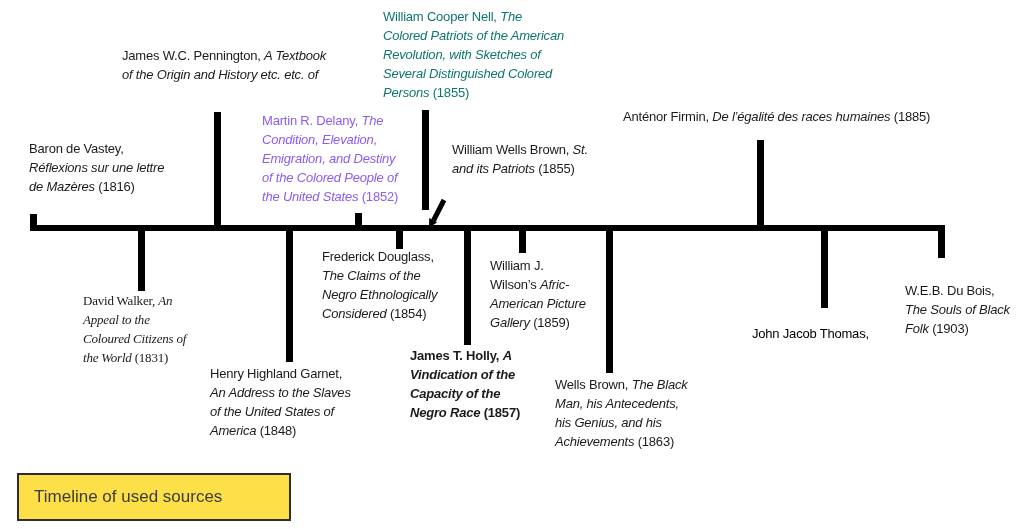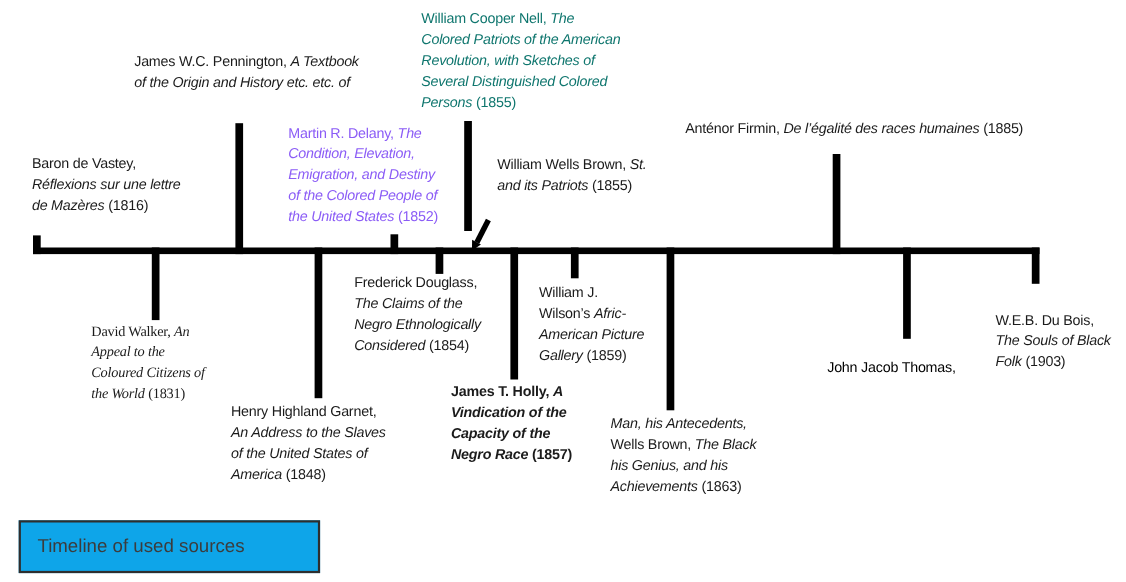--- a/index.html
+++ b/index.html
@@ -11,21 +11,21 @@
   .tl-label{
     position:absolute;font-size:13px;line-height:19px;color:#1b1b1b;
     letter-spacing:-0.2px;
   }
   .tl-line{white-space:nowrap;}
   .it{font-style:italic;}
   .caption-box{
     position:absolute;left:17px;top:473px;width:274px;height:48px;
     border:2px solid #2e2e2e;box-sizing:border-box;
     display:flex;align-items:center;padding-left:15px;
-    font-size:17px;color:#3c3c3c;background:#0ea5e9;
+    font-size:17px;color:#3c3c3c;background:#fde047;
   }
   #arrow-svg{position:absolute;left:0;top:0;pointer-events:none;}
 </style>
 </head>
 <body>
 
 <div id="stage">
   <div class="caption-box">
     <span>Timeline of used sources</span>
   </div>
@@ -91,22 +91,22 @@
     </div>
     <div class="tick" style="left: 519px; top: 225px; width: 7px; height: 28px; background: rgb(0, 0, 0);"></div>
     <div class="tl-label" style="left: 490px; top: 256px; color: rgb(27, 27, 27);">
       <div class="tl-line"><span>William J.</span></div>
       <div class="tl-line"><span>Wilson’s </span><span class="it">Afric-</span></div>
       <div class="tl-line"><span class="it">American Picture</span></div>
       <div class="tl-line"><span class="it">Gallery</span><span> (1859)</span></div>
     </div>
     <div class="tick" style="left: 606px; top: 225px; width: 7px; height: 148px; background: rgb(0, 0, 0);"></div>
     <div class="tl-label" style="left: 555px; top: 375px; color: rgb(27, 27, 27);">
+      <div class="tl-line"><span>Wells Brown, </span><span class="it">The Black</span></div>
       <div class="tl-line"><span class="it">Man, his Antecedents,</span></div>
-      <div class="tl-line"><span>Wells Brown, </span><span class="it">The Black</span></div>
       <div class="tl-line"><span class="it">his Genius, and his</span></div>
       <div class="tl-line"><span class="it">Achievements</span><span> (1863)</span></div>
     </div>
     <div class="tick" style="left: 757px; top: 140px; width: 7px; height: 91px; background: rgb(0, 0, 0);"></div>
     <div class="tl-label" style="left: 623px; top: 107px; color: rgb(27, 27, 27);">
       <div class="tl-line"><span>Anténor Firmin, </span><span class="it">De l’égalité des races humaines</span><span> (1885)</span></div>
     </div>
     <div class="tick" style="left: 821px; top: 225px; width: 7px; height: 83px; background: rgb(0, 0, 0);"></div>
     <div class="tl-label" style="left: 752px; top: 324px; color: #000000;">
       <div class="tl-line"><span>John Jacob Thomas,</span></div>

